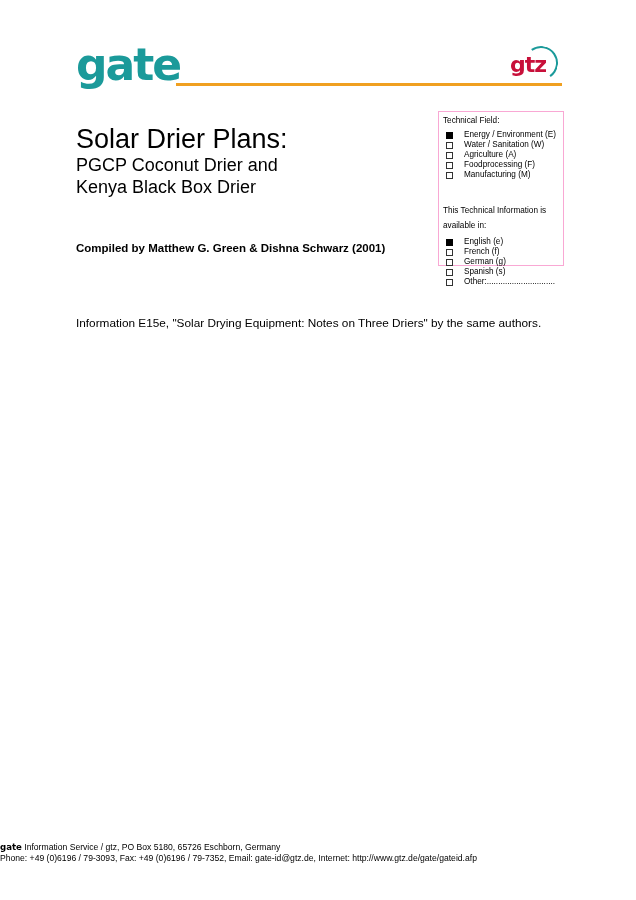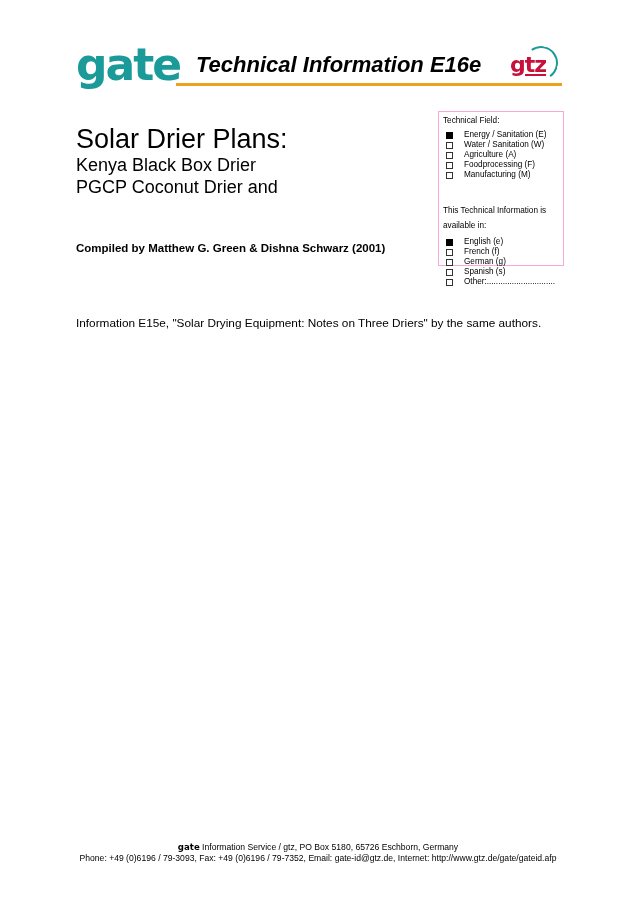--- a/index.html
+++ b/index.html
@@ -15,21 +15,21 @@
     }
     .header-title {
       position: absolute; left: 120px; top: 6px;
       font-family: "Liberation Sans", sans-serif; font-weight: bold; font-style: italic;
       font-size: 22px; color: #000;
     }
     .gtz-logo { position: absolute; left: 432px; top: 0px; width: 56px; height: 40px; }
     .gtz-text {
       position: absolute; left: 2px; top: 6px;
       font-family: "DejaVu Sans", sans-serif; font-weight: bold;
-      font-size: 22px; color: #c8103a; letter-spacing: -1px; text-decoration: underline;
+      font-size: 22px; color: #c8103a; letter-spacing: -1px;
     }
     .gtz-arc {
       position: absolute; left: 16px; top: 0px; width: 30px; height: 30px;
       border: 2px solid #1b9a9a; border-radius: 50%;
       border-left-color: transparent; border-bottom-color: transparent;
       transform: rotate(10deg);
     }
     .header-rule {
       position: absolute; left: 100px; top: 37px; width: 386px; height: 3px; background: #f0a020;
     }
@@ -55,51 +55,50 @@
     }
     .cb.checked { background: #000; border-color: #000; }
     .avail { margin-top: 23px; margin-bottom: 4px; line-height: 15px; }
 
     .note {
       position: absolute; left: 76px; top: 316px; width: 480px;
       font-size: 11.8px; line-height: 14px;
     }
 
     .footer {
-      position: absolute; left: 0; top: 842px; width: 636px; text-align: center;
+      position: absolute; left: 0; top: 842px; width: 636px; text-align: left;
       font-size: 8.6px; line-height: 11px;
     }
     .footer b { font-family: "DejaVu Sans", sans-serif; }
   </style>
 </head>
 <body>
 
 <div class="header">
   <div class="gate-logo">gate</div>
-  <div class="header-title">Technical Information E16e</div>
   <div class="gtz-logo">
     <div class="gtz-arc"></div>
     <div class="gtz-text">gtz</div>
   </div>
   <div class="header-rule"></div>
 </div>
 
 <div class="title-block">
   <div class="title-main">Solar Drier Plans:</div>
+  <div class="title-sub">PGCP Coconut Drier and</div>
   <div class="title-sub">Kenya Black Box Drier</div>
-  <div class="title-sub">PGCP Coconut Drier and</div>
 </div>
 
 <div class="compiled">Compiled by Matthew G. Green &amp; Dishna Schwarz (2001)</div>
 
 <div class="info-box">
   <div class="info-heading">Technical Field:</div>
   <div class="info-row">
     <span class="cb checked"></span>
-    <span>Energy / Sanitation (E)</span>
+    <span>Energy / Environment (E)</span>
   </div>
   <div class="info-row">
     <span class="cb"></span>
     <span>Water / Sanitation (W)</span>
   </div>
   <div class="info-row">
     <span class="cb"></span>
     <span>Agriculture (A)</span>
   </div>
   <div class="info-row">

